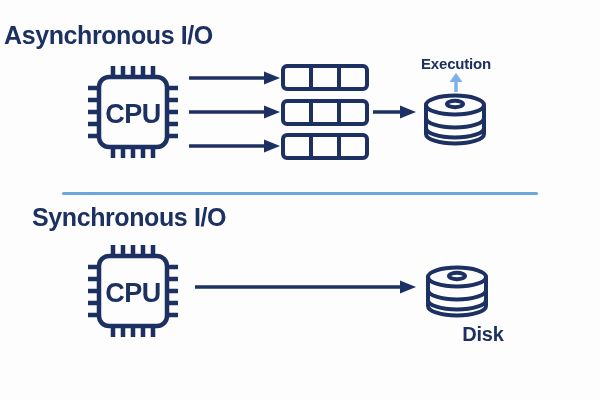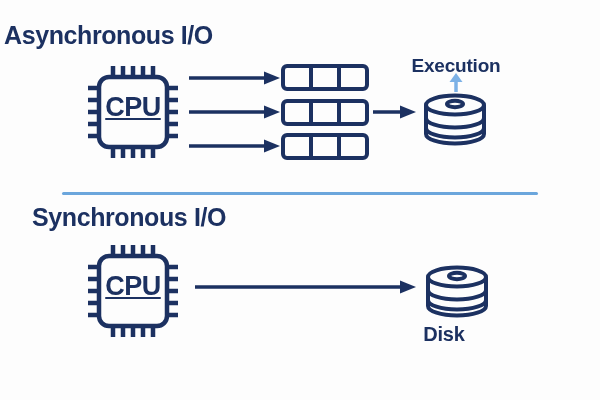--- a/index.html
+++ b/index.html
@@ -19,33 +19,32 @@
     background:var(--background);
     color:var(--navy);
   }
   .abs{position:absolute;}
   .section-title{
     left:4px;width:600px;text-align:left;
     font-size:25px;font-weight:bold;letter-spacing:-0.4px;
     color:var(--navy);
   }
   .small-label{
-    font-size:19px;font-weight:bold;letter-spacing:-0.2px;
+    font-size:15px;font-weight:bold;letter-spacing:-0.2px;
     color:var(--navy);transform:translateX(-50%);white-space:nowrap;
   }
   .cpu{
     width:90px;height:92px;color:var(--navy);
   }
   .cpu svg{position:absolute;left:0;top:0;}
   .cpu-text{
-    position:absolute;left:11px;top:6px;width:68px;height:70px;
+    position:absolute;left:11px;top:13px;width:68px;height:70px;
     display:flex;align-items:center;justify-content:center;
     font-size:27px;font-weight:bold;letter-spacing:-0.5px;
     color:var(--navy);
-    text-decoration:underline;
   }
   .icon{color:var(--navy);display:block;}
   .blue{color:var(--light-blue);}
   .divider{
     background:var(--divider-blue);
     height:3px;border-radius:2px;
   }
 </style>
 </head>
 <body>
@@ -139,15 +138,15 @@
   <svg class="abs icon" style="left:424px;top:265px;" width="66" height="53" viewBox="0 0 66 53">
     <g stroke="currentColor" stroke-width="4" fill="none">
       <ellipse cx="33" cy="12" rx="29" ry="9.5"></ellipse>
       <ellipse cx="33" cy="11" rx="8" ry="3.2"></ellipse>
       <path d="M4 12 v29 a29 9.5 0 0 0 58 0 v-29"></path>
       <path d="M4 25 a29 9.5 0 0 0 58 0"></path>
       <path d="M4 35 a29 9.5 0 0 0 58 0"></path>
     </g>
   </svg>
 
-  <div class="abs small-label" style="left:444px;top:323px;font-size:20px;">Disk</div>
+  <div class="abs small-label" style="left:483px;top:323px;font-size:20px;">Disk</div>
 
 </div>
 
 </body></html>

